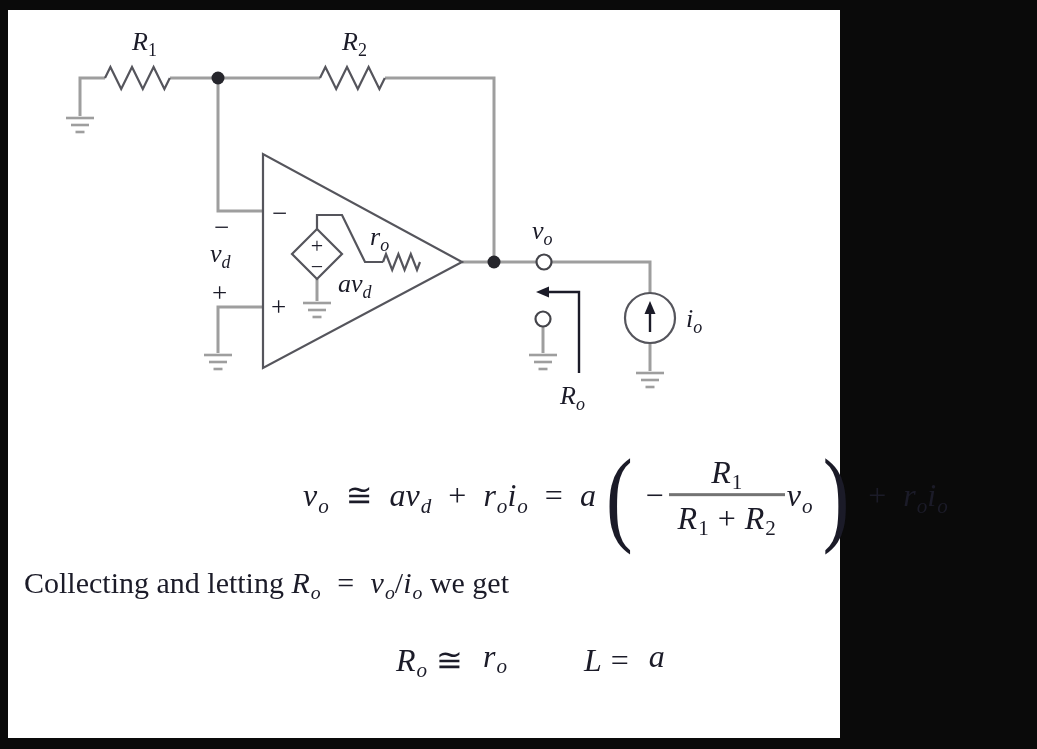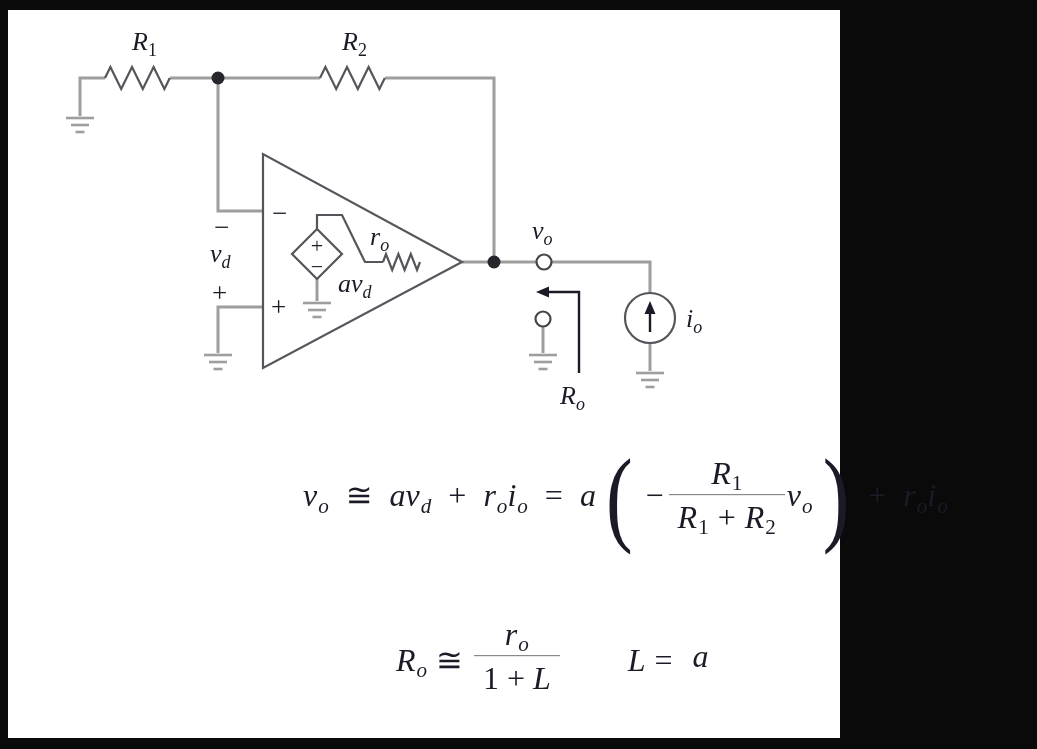--- a/index.html
+++ b/index.html
@@ -30,21 +30,21 @@
   .sub{font-size:66%;position:relative;top:0.30em;margin-left:1px;font-style:italic;}
   .sub.up{font-style:normal;}
   .op{font-style:normal;margin:0 9px;}
   .op-tight{font-style:normal;margin:0 3px;}
   .frac{
     display:inline-flex;flex-direction:column;align-items:center;
     vertical-align:middle;line-height:1.25;margin:0 2px;
     transform:translateY(-0.12em);
   }
   .frac .num{padding:0 9px 1px;}
-  .frac .den{border-top:1px solid #737373;padding:2px 9px 0;}
+  .frac .den{border-top:3px solid #737373;padding:2px 9px 0;}
   .paren{
     display:inline-block;vertical-align:middle;
     font-style:normal;font-size:250%;font-weight:400;
     transform:scaleY(1.32) translateY(-2px);
     line-height:1;margin:0 2px;
   }
   .eq1{
     left:295px;top:427px;height:124px;
     display:flex;align-items:center;
     font-size:32px;
@@ -160,28 +160,34 @@
       <span class="op-tight">−</span><span class="frac">
           <span class="num"><span class="it">R</span><span class="sub up">1</span></span>
           <span class="den"><span class="it">R</span><span class="sub up">1</span><span class="op">+</span><span class="it">R</span><span class="sub up">2</span></span>
         </span><span class="it">v</span><span class="sub">o</span>
       <span class="paren">)</span>
       <span class="op">+</span>
       <span class="it">r</span><span class="sub">o</span><span class="it">i</span><span class="sub">o</span>
     </span>
   </div>
 
+  <div class="math narrative">
+    <span class="up">Collecting and letting</span>
+    <span class="it">R</span><span class="sub">o</span>
+    <span class="op">=</span>
+    <span class="it">v</span><span class="sub">o</span><span class="up">/</span><span class="it">i</span><span class="sub">o</span>
+    <span class="up">we get</span>
+  </div>
 
   <div class="math eq2">
     <span class="grp">
       <span><span class="it">R</span><span class="sub">o</span></span>
       <span class="op">≅</span>
       <span class="frac">
           <span class="num"><span class="it">r</span><span class="sub">o</span></span>
-          <span class="den"><span class="up">1 + </span><span class="it">L</span></span>
         </span>
     </span>
     <span class="eq2-gap"></span>
     <span class="grp">
       <span class="it">L</span>
       <span class="op">=</span>
       <span class="frac">
           <span class="num it">a</span>
         </span>
     </span>

